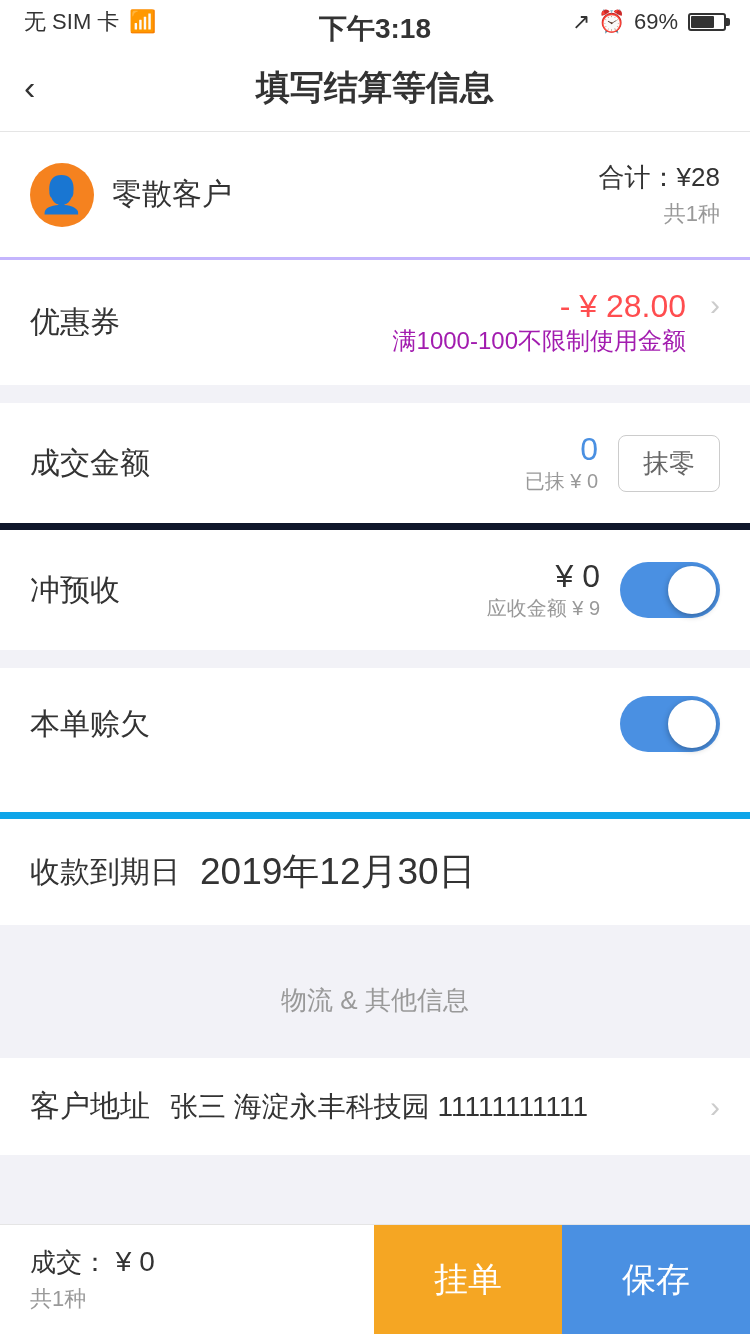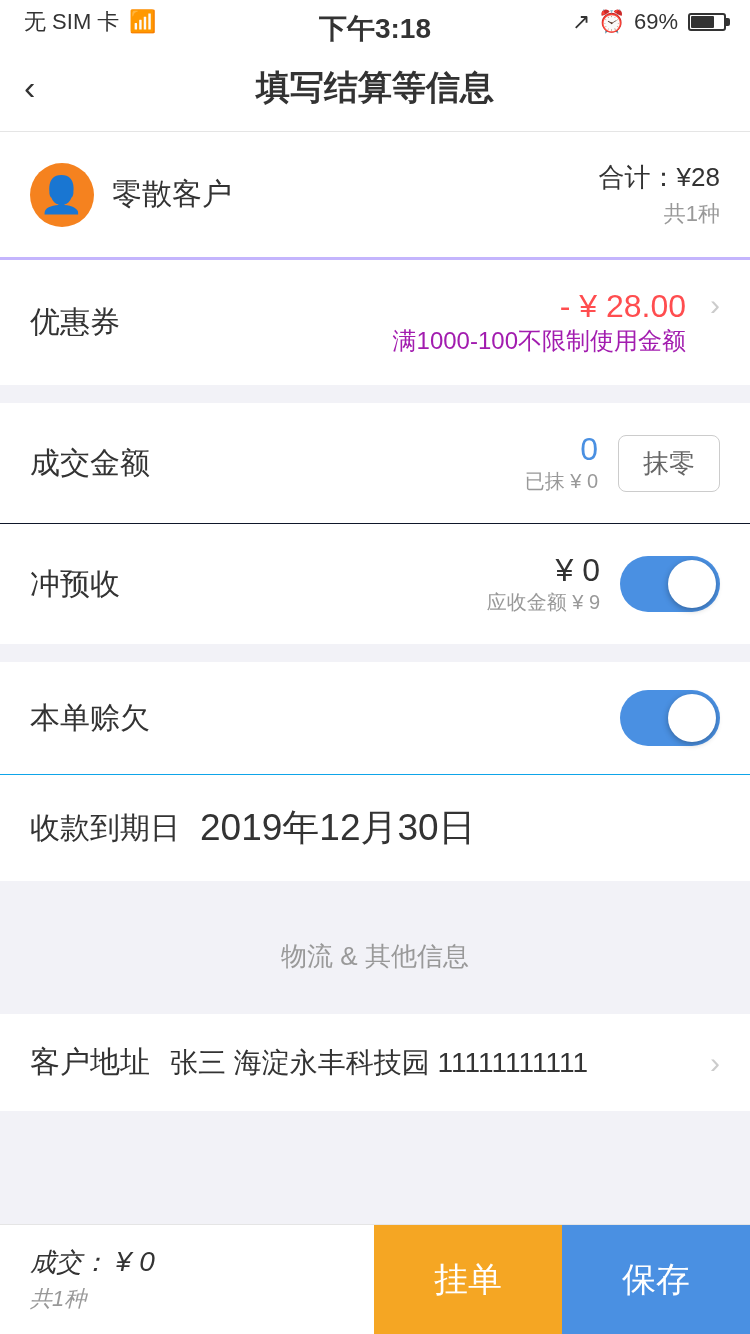--- a/index.html
+++ b/index.html
@@ -194,21 +194,21 @@
 
     
     .transaction-section {
       background: #fff;
     }
     .row-item {
       padding: 28px 30px;
       display: flex;
       align-items: center;
       justify-content: space-between;
-      border-bottom: 1px solid #0f172a;
+      border-bottom: 7px solid #0f172a;
     }
     .row-item:last-child {
       border-bottom: none;
     }
     .row-label {
       font-size: 30px;
       color: #333;
     }
     .row-right {
       display: flex;
@@ -342,21 +342,20 @@
       width: 750px;
       height: 110px;
       background: #fff;
       display: flex;
       align-items: center;
       border-top: 1px solid #e5e5e5;
     }
     .bottom-info {
       flex: 1;
       padding: 0 30px;
-      font-style: italic;
     }
     .bottom-deal-label {
       font-size: 26px;
       color: #333;
     }
     .bottom-deal-amount {
       font-size: 28px;
       color: #333;
       font-weight: 500;
     }
@@ -480,21 +479,21 @@
 <div class="section-divider"></div>
 
 <div class="section">
   <div class="row-item-multiline" style="padding: 28px 30px;">
     <span class="row-label">本单赊欠</span>
     <div class="toggle">
       <div class="toggle-knob"></div>
     </div>
   </div>
 
-  <div class="due-date-row" style="border-top: 1px solid #0ea5e9;">
+  <div class="due-date-row" style="border-top: 7px solid #0ea5e9; margin-top: 32px;">
     <span class="due-date-label">收款到期日</span>
     <span class="due-date-value">2019年12月30日</span>
   </div>
 </div>
 
 <div class="section-divider"></div>
 
 <div class="logistics-section">
   <div class="logistics-line"></div>
   <span class="logistics-label">物流 &amp; 其他信息</span>

